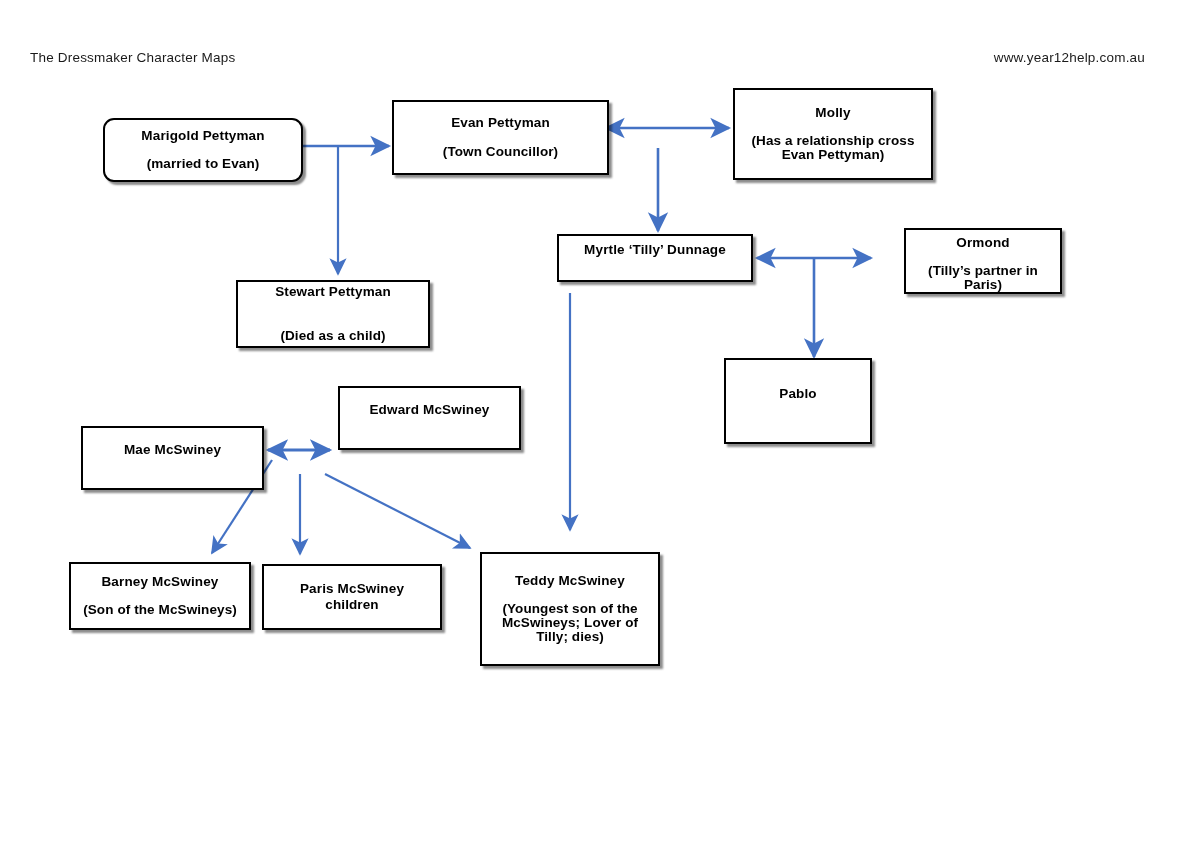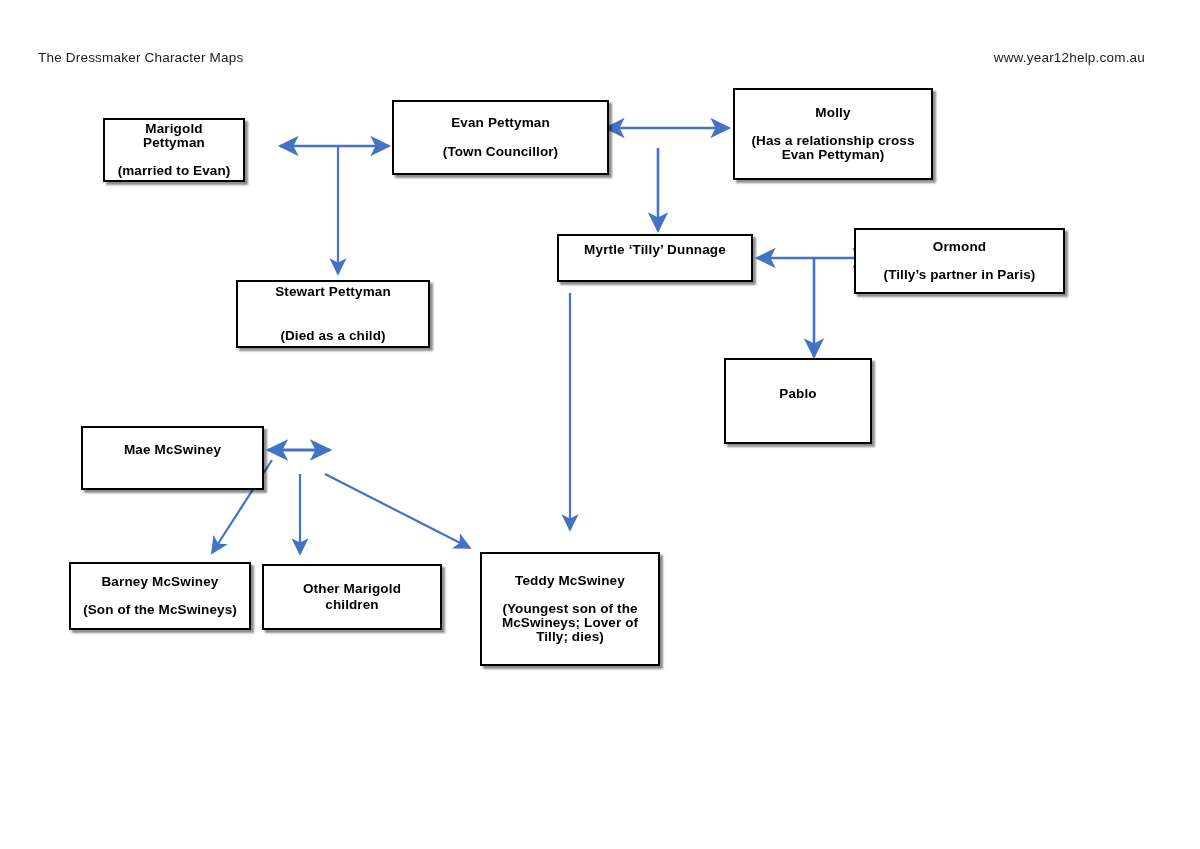--- a/index.html
+++ b/index.html
@@ -18,21 +18,21 @@
     background: #ffffff;
     overflow: hidden;
   }
   .hdr {
     position: absolute;
     font-size: 13.5px;
     color: #1a1a1a;
     letter-spacing: 0.2px;
     white-space: nowrap;
   }
-  #hdr-left  { left: 30px;  top: 50px; margin-left: 8px; }
+  #hdr-left  { left: 30px;  top: 50px; }
   #hdr-right { right: 55px; top: 50px; }
 
   .node {
     position: absolute;
     box-sizing: border-box;
     background: #ffffff;
     border: 2.2px solid #000000;
     box-shadow: 3px 3px 2px rgba(0,0,0,0.45);
     display: flex;
     flex-direction: column;
@@ -96,65 +96,68 @@
 
     <line x1="268" y1="450" x2="330" y2="450" stroke="#4472C4" stroke-width="2.8" marker-start="url(#atail)" marker-end="url(#ahead)"></line>
 
     <line x1="272" y1="460" x2="212" y2="553" stroke="#4472C4" stroke-width="2.2" marker-end="url(#ahead)"></line>
 
     <line x1="300" y1="474" x2="300" y2="554" stroke="#4472C4" stroke-width="2.2" marker-end="url(#ahead)"></line>
 
     <line x1="325" y1="474" x2="470" y2="548" stroke="#4472C4" stroke-width="2.2" marker-end="url(#ahead)"></line>
   </svg>
 
-  <div class="node ctr" style="left:103px; top:118px; width:142px; height:64px;">
+  <div class="node ctr" style="left:103px; top:118px; width:200px; height:64px;border-radius:11px;">
     <span class="nm">Marigold Pettyman</span>
     <span class="ds">(married to Evan)</span>
   </div>
 
   <div class="node ctr" style="left:392px; top:100px; width:217px; height:75px;">
     <span class="nm">Evan Pettyman</span>
     <span class="ds">(Town Councillor)</span>
   </div>
 
   <div class="node ctr" style="left:733px; top:88px; width:200px; height:92px;justify-content:center;">
     <span class="nm">Molly</span>
     <span class="ds">(Has a relationship cross Evan Pettyman)</span>
   </div>
 
   <div class="node ctr" style="left:557px; top:234px; width:196px; height:48px;">
     <span class="nm" style="margin-bottom:16px;">Myrtle ‘Tilly’ Dunnage</span>
   </div>
 
-  <div class="node ctr" style="left:854px; top:228px; width:211px; height:66px;">
+  <div class="node ctr" style="left:904px; top:228px; width:158px; height:66px;justify-content:space-between;">
     <span class="nm">Ormond</span>
     <span class="ds">(Tilly’s partner in Paris)</span>
   </div>
 
   <div class="node ctr" style="left:724px; top:358px; width:148px; height:86px;gap:36px;">
     <span class="nm">Pablo</span>
   </div>
 
   <div class="node ctr" style="left:236px; top:280px; width:194px; height:68px;gap:16px;">
     <span class="nm">Stewart Pettyman</span>
     <span class="ds">(Died as a child)</span>
   </div>
 
   <div class="node topal" style="left:81px; top:386px; width:183px; height:64px; padding-top:15px;margin-top:40px;">
     <span class="nm">Mae McSwiney</span>
   </div>
 
+  <div class="node topal" style="left:338px; top:386px; width:183px; height:64px; padding-top:15px;">
+    <span class="nm">Edward McSwiney</span>
+  </div>
 
   <div class="node ctr" style="left:69px; top:562px; width:182px; height:68px;">
     <span class="nm">Barney McSwiney</span>
     <span class="ds">(Son of the McSwineys)</span>
   </div>
 
   <div class="node ctr" style="left:262px; top:564px; width:180px; height:66px;">
-    <span class="nm" style="margin-bottom:2px;">Other Marigold</span>
+    <span class="nm" style="margin-bottom:2px;">Paris McSwiney</span>
     <span class="ds">children</span>
   </div>
 
   <div class="node ctr" style="left:480px; top:552px; width:180px; height:114px;">
     <span class="nm">Teddy McSwiney</span>
     <span class="ds">(Youngest son of the McSwineys; Lover of Tilly; dies)</span>
   </div>
 
 
 </div>

